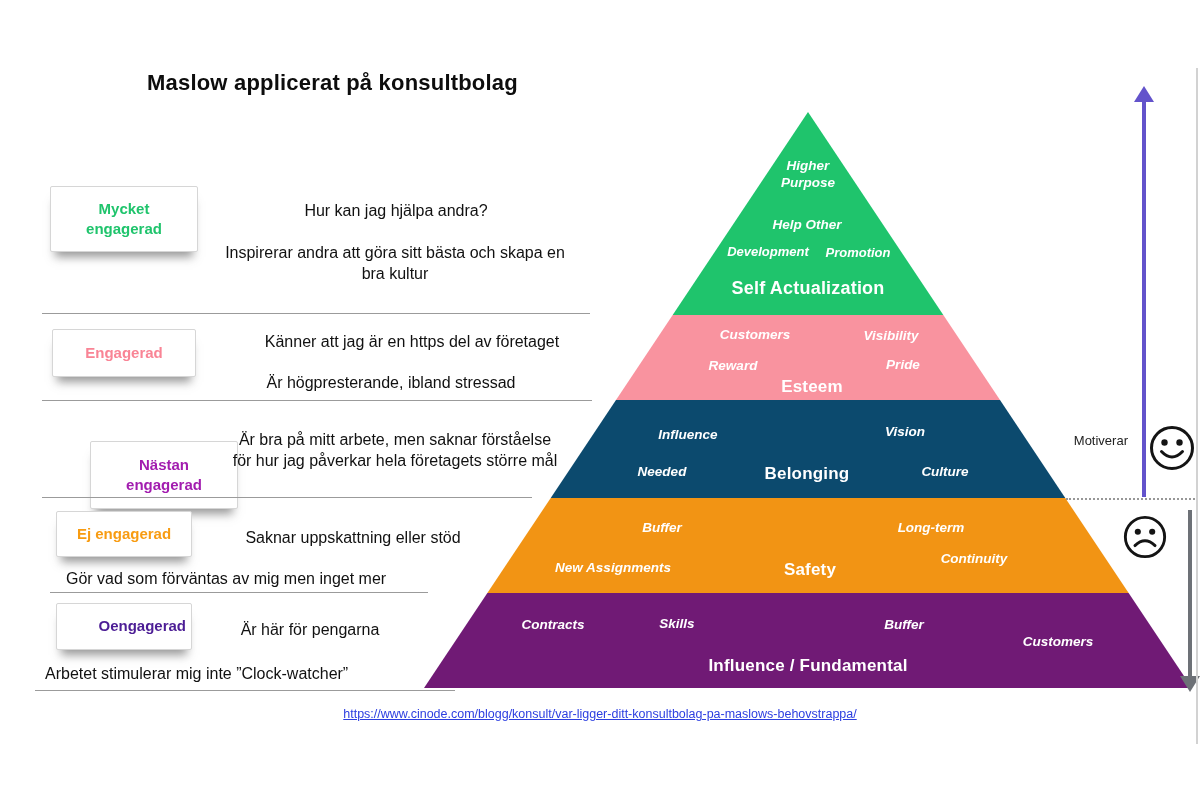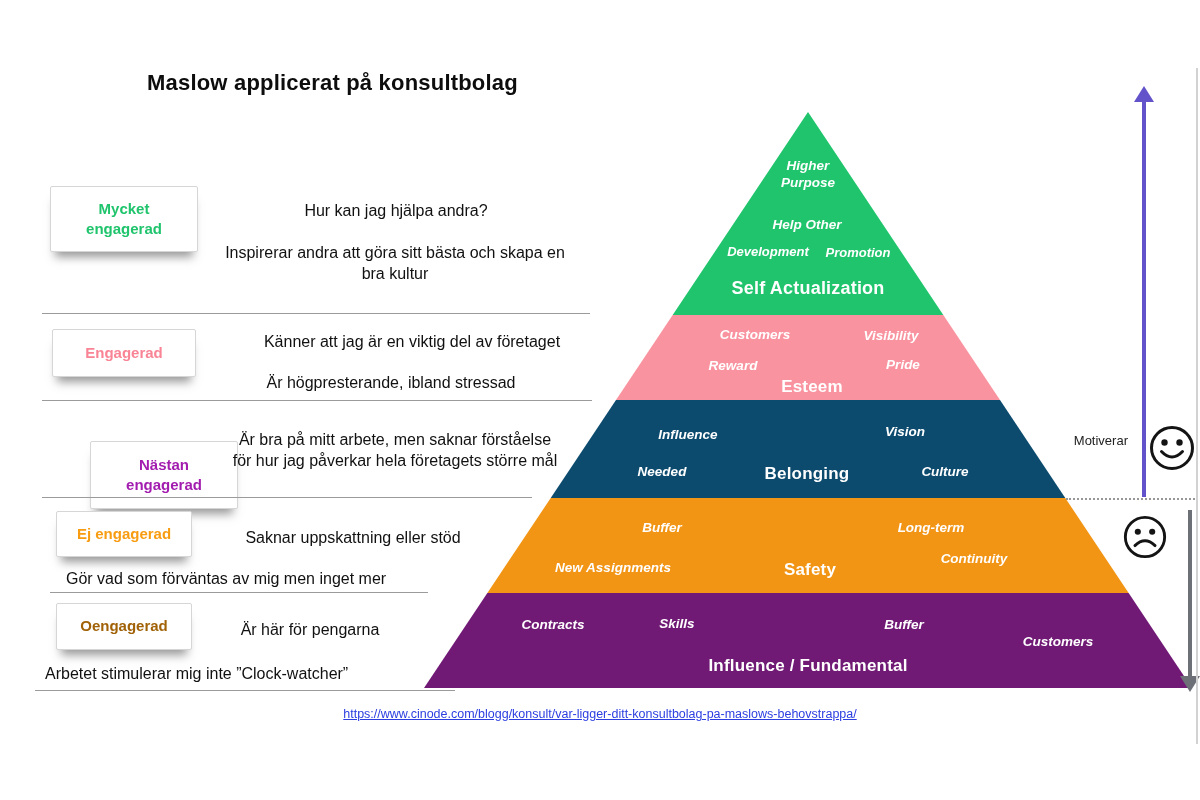--- a/index.html
+++ b/index.html
@@ -73,38 +73,38 @@
   <div class="abs card" style="left:50px;top:186px;width:146px;height:64px;color:#1fc46c;">
     <span class="lbl">Mycket engagerad</span>
   </div>
   <div class="abs desc center" style="left:228px;top:201px;width:336px;">Hur kan jag hjälpa andra?</div>
   <div class="abs desc center" style="left:222px;top:243px;width:346px;">Inspirerar andra att göra sitt bästa och skapa en bra kultur</div>
   <div class="abs divider" style="left:42px;top:313px;width:548px;"></div>
 
   <div class="abs card" style="left:52px;top:329px;width:142px;height:46px;color:#f98495;">
     <span class="lbl" style="width:130px;">Engagerad</span>
   </div>
-  <div class="abs desc center" style="left:226px;top:332px;width:372px;">Känner att jag är en viktig del av företaget</div>
+  <div class="abs desc center" style="left:226px;top:332px;width:372px;">Känner att jag är en https del av företaget</div>
   <div class="abs desc center" style="left:226px;top:373px;width:330px;">Är högpresterande, ibland stressad</div>
   <div class="abs divider" style="left:42px;top:400px;width:550px;"></div>
 
   <div class="abs card" style="left:50px;top:441px;width:146px;height:66px;color:#a21caf;margin-left:40px;">
     <span class="lbl">Nästan engagerad</span>
   </div>
   <div class="abs desc center" style="left:228px;top:430px;width:334px;">Är bra på mitt arbete, men saknar förståelse för hur jag påverkar hela företagets större mål</div>
   <div class="abs divider" style="left:42px;top:497px;width:490px;"></div>
 
   <div class="abs card" style="left:56px;top:511px;width:134px;height:44px;color:#f89c12;">
     <span class="lbl" style="width:124px;">Ej engagerad</span>
   </div>
   <div class="abs desc center" style="left:228px;top:528px;width:250px;">Saknar uppskattning eller stöd</div>
   <div class="abs desc" style="left:66px;top:569px;width:400px;">Gör vad som förväntas av mig men inget mer</div>
   <div class="abs divider" style="left:50px;top:592px;width:378px;"></div>
 
-  <div class="abs card" style="left:56px;top:603px;width:134px;height:45px;color:#a16207;">
+  <div class="abs card" style="left:56px;top:603px;width:134px;height:45px;color:#4c1d95;text-align:right;">
     <span class="lbl" style="width:124px;">Oengagerad</span>
   </div>
   <div class="abs desc center" style="left:230px;top:620px;width:160px;">Är här för pengarna</div>
   <div class="abs desc" style="left:45px;top:664px;width:420px;">Arbetet stimulerar mig inte  ”Clock-watcher”</div>
   <div class="abs divider" style="left:35px;top:690px;width:420px;"></div>
 
   <div class="abs tier" id="tier-green">
     <span class="kw wrap" style="left:384px;top:63px;">Higher Purpose</span>
     <span class="kw" style="left:383px;top:112px;">Help Other</span>
     <span class="kw" style="left:344px;top:139px;font-size:13px;">Development</span>

